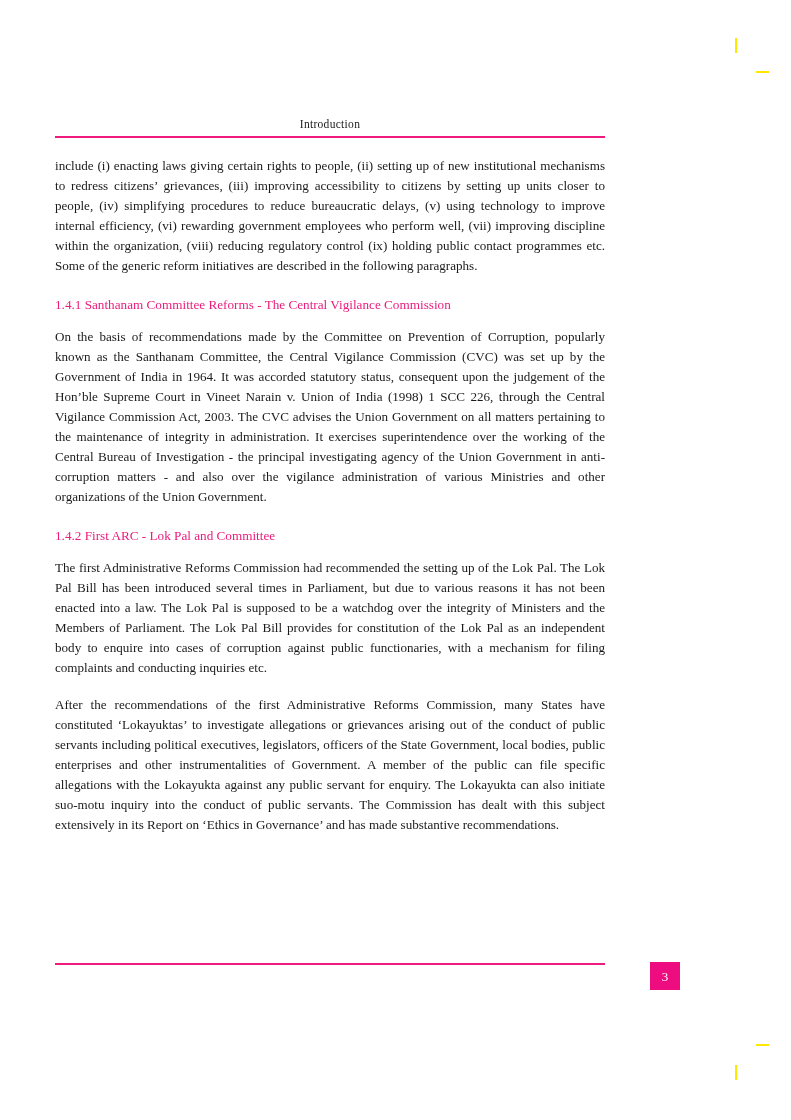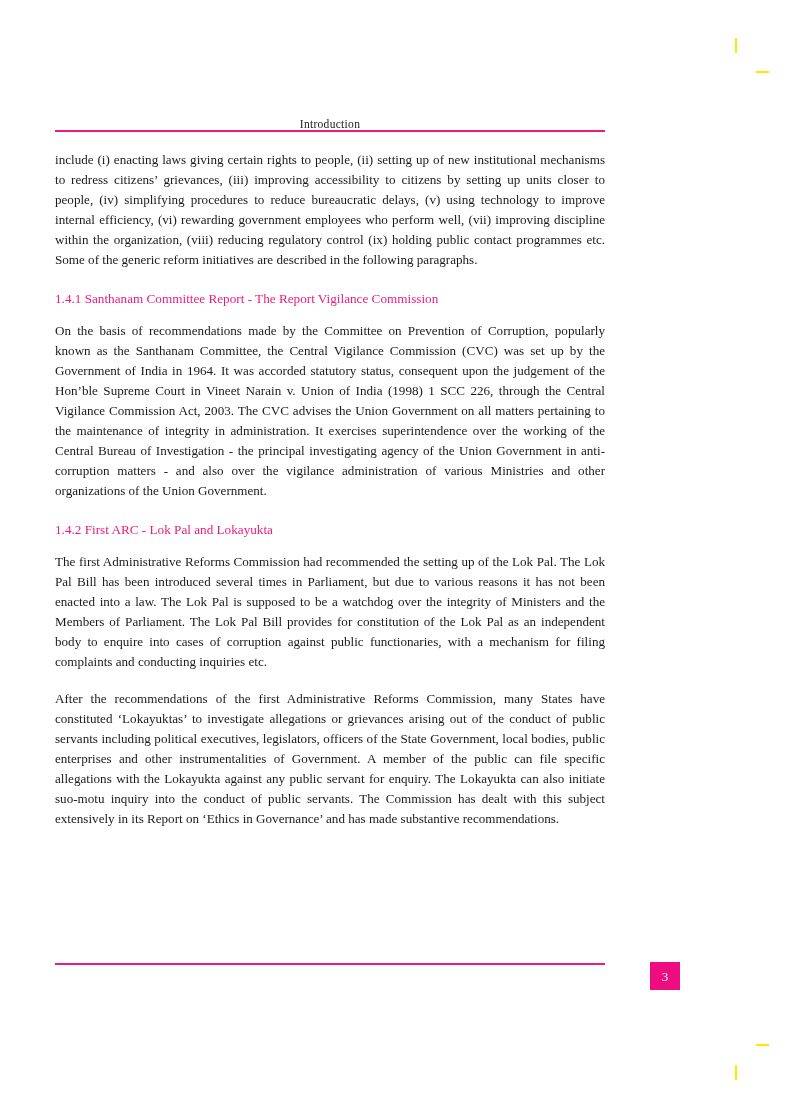--- a/index.html
+++ b/index.html
@@ -38,20 +38,21 @@
     left: 55px;
     top: 118px;
     width: 550px;
   }
 
   .running-head {
     text-align: center;
     font-size: 11.5px;
     letter-spacing: 0.3px;
     color: #1a1a1a;
+    padding-bottom: 6px;
   }
 
   .rule-top {
     height: 2px;
     background: #ee1a7d;
     width: 550px;
   }
   .rule-bottom {
     position: absolute;
     left: 55px;
@@ -114,25 +115,25 @@
   <div class="content">
 
     <div class="running-head">Introduction</div>
 
     <div class="rule-top"></div>
 
     <div class="body-block">
 
       <p class="para">include (i) enacting laws giving certain rights to people, (ii) setting up of new institutional mechanisms to redress citizens’ grievances, (iii) improving accessibility to citizens by setting up units closer to people, (iv) simplifying procedures to reduce bureaucratic delays, (v) using technology to improve internal efficiency, (vi) rewarding government employees who perform well, (vii) improving discipline within the organization, (viii) reducing regulatory control (ix) holding public contact programmes etc. Some of the generic reform initiatives are described in the following paragraphs.</p>
 
-      <h2 class="section-heading">1.4.1 Santhanam Committee Report - The Report Vigilance Commission</h2>
+      <h2 class="section-heading">1.4.1 Santhanam Committee Reforms - The Central Vigilance Commission</h2>
 
       <p class="para">On the basis of recommendations made by the Committee on Prevention of Corruption, popularly known as the Santhanam Committee, the Central Vigilance Commission (CVC) was set up by the Government of India in 1964. It was accorded statutory status, consequent upon the judgement of the Hon’ble Supreme Court in Vineet Narain v. Union of India (1998) 1 SCC 226, through the Central Vigilance Commission Act, 2003. The CVC advises the Union Government on all matters pertaining to the maintenance of integrity in administration. It exercises superintendence over the working of the Central Bureau of Investigation - the principal investigating agency of the Union Government in anti-corruption matters - and also over the vigilance administration of various Ministries and other organizations of the Union Government.</p>
 
-      <h2 class="section-heading">1.4.2 First ARC - Lok Pal and Lokayukta</h2>
+      <h2 class="section-heading">1.4.2 First ARC - Lok Pal and Committee</h2>
 
       <p class="para">The first Administrative Reforms Commission had recommended the setting up of the Lok Pal. The Lok Pal Bill has been introduced several times in Parliament, but due to various reasons it has not been enacted into a law. The Lok Pal is supposed to be a watchdog over the integrity of Ministers and the Members of Parliament. The Lok Pal Bill provides for constitution of the Lok Pal as an independent body to enquire into cases of corruption against public functionaries, with a mechanism for filing complaints and conducting inquiries etc.</p>
 
       <p class="para">After the recommendations of the first Administrative Reforms Commission, many States have constituted ‘Lokayuktas’ to investigate allegations or grievances arising out of the conduct of public servants including political executives, legislators, officers of the State Government, local bodies, public enterprises and other instrumentalities of Government. A member of the public can file specific allegations with the Lokayukta against any public servant for enquiry. The Lokayukta can also initiate suo-motu inquiry into the conduct of public servants. The Commission has dealt with this subject extensively in its Report on ‘Ethics in Governance’ and has made substantive recommendations.</p>
 
     </div>
   </div>
 
   <div class="rule-bottom"></div>
 

